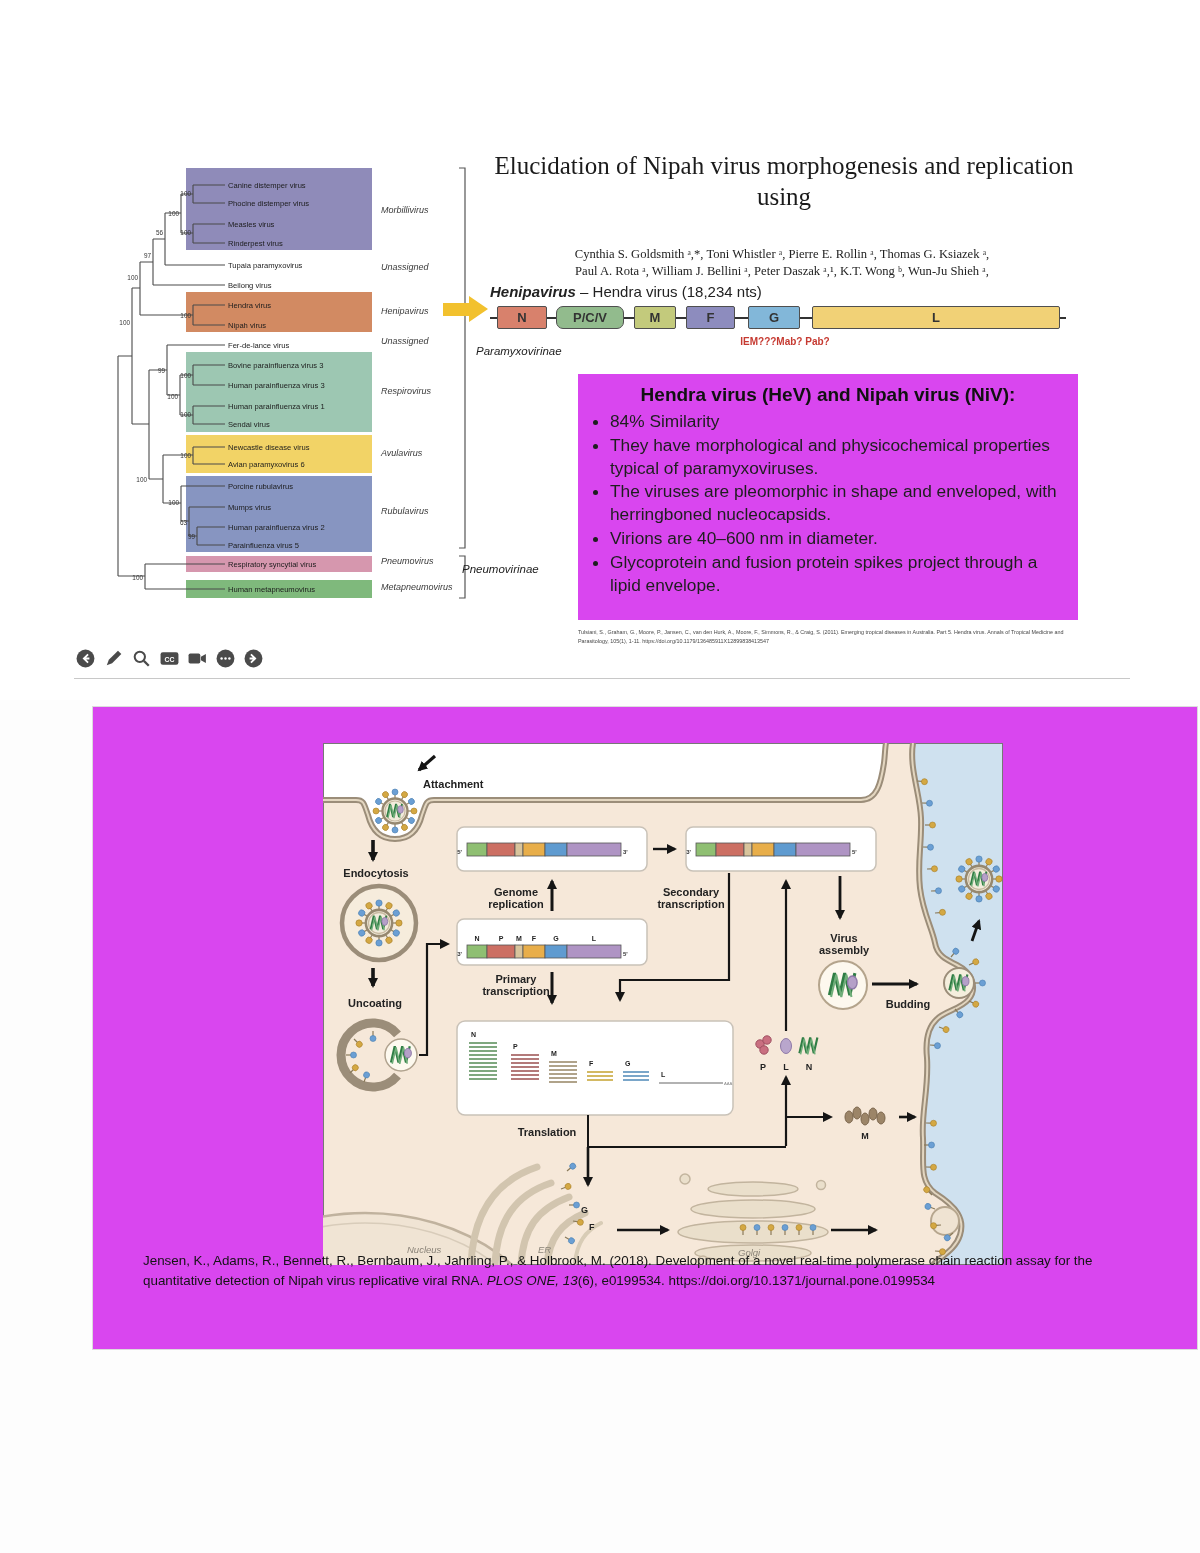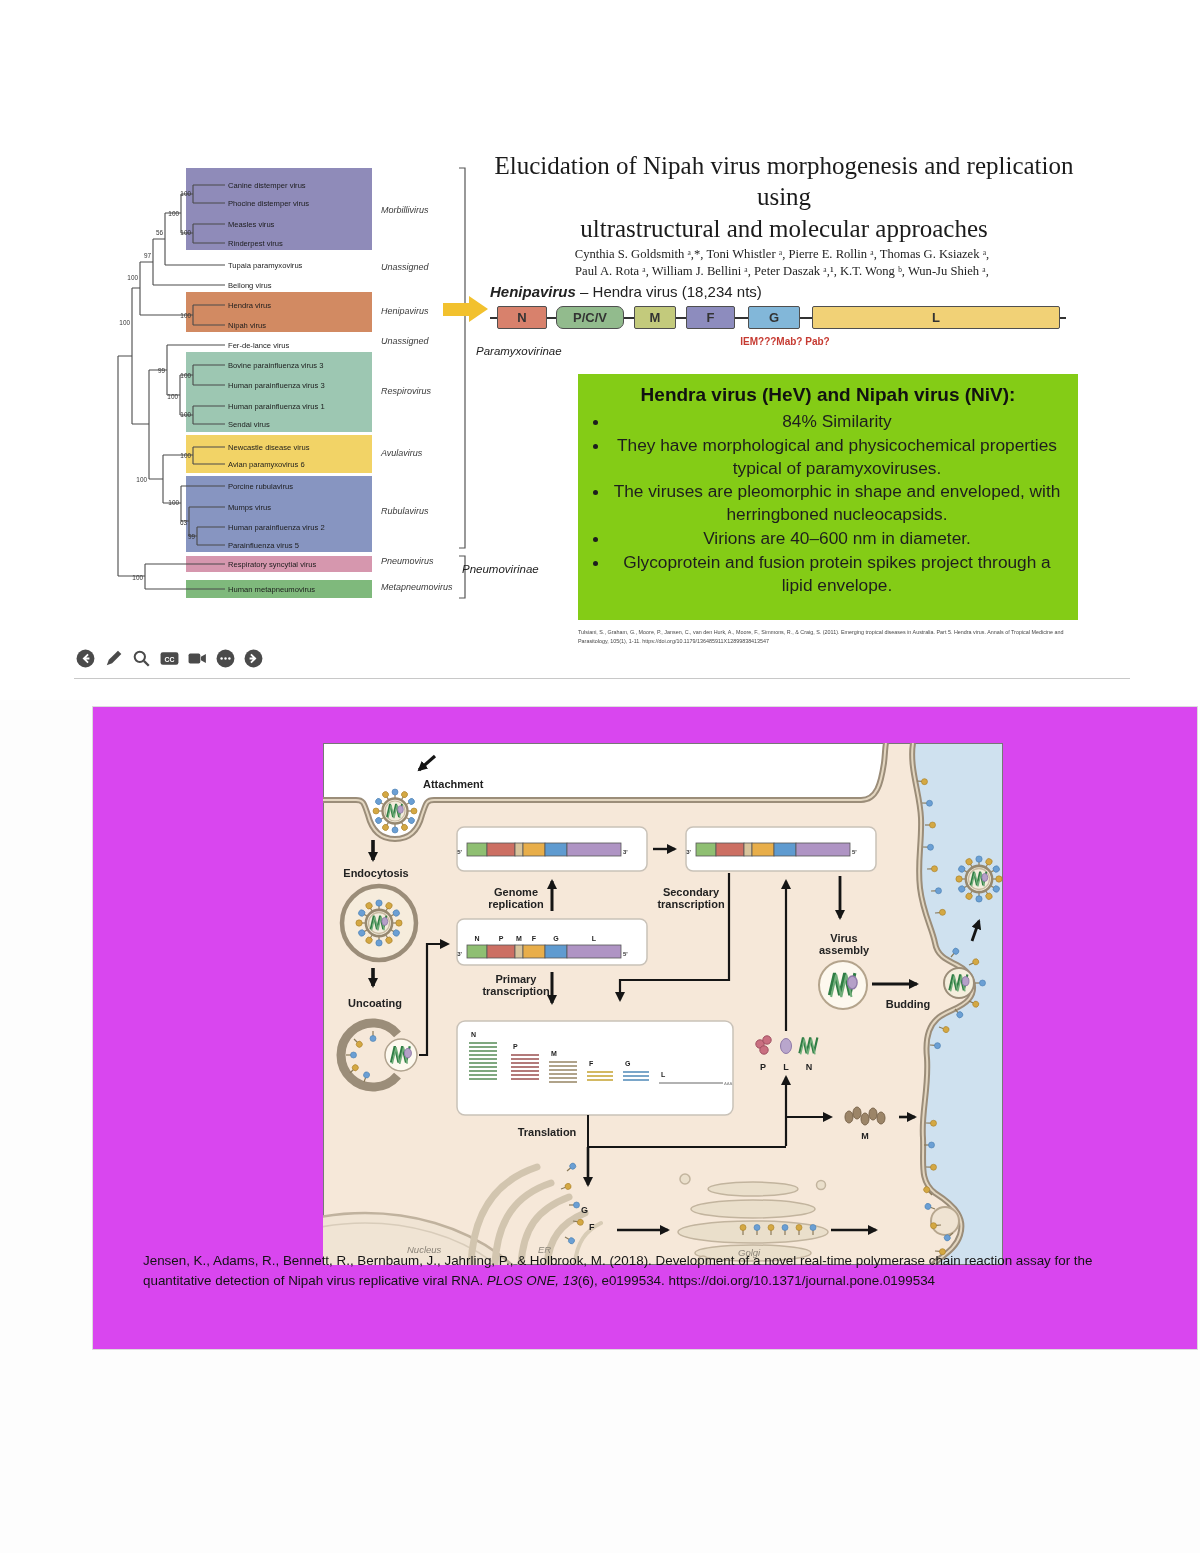--- a/index.html
+++ b/index.html
@@ -20,25 +20,25 @@
   .yarrow{position:absolute;left:443px;top:303px;width:26px;height:13px;background:#f2c12e;}
   .yarrow::after{content:'';position:absolute;left:26px;top:-7px;width:0;height:0;
     border-left:19px solid #f2c12e;border-top:13.5px solid transparent;border-bottom:13.5px solid transparent;}
   .genome-bar-row{position:absolute;left:490px;top:306px;width:576px;height:26px;}
   .genome-bar-row .axis{position:absolute;left:0;top:11px;width:576px;height:2px;background:#333;}
   .gseg{position:absolute;top:0;height:21px;border:1.5px solid #4f4f4f;border-radius:2px;
     text-align:center;font-weight:700;font-size:13px;line-height:21px;color:#333;}
   .red-q{position:absolute;left:640px;top:336px;width:290px;text-align:center;
     font-weight:700;font-size:10px;color:#c63a31;}
   .subfam{position:absolute;font-size:11.5px;font-weight:400;font-style:italic;color:#222;}
-  .factbox{position:absolute;left:578px;top:374px;width:500px;height:238px;background:#84cc16;
+  .factbox{position:absolute;left:578px;top:374px;width:500px;height:238px;background:#d946ef;
     padding:8px 0 0 0;}
   .fb-title{text-align:center;font-weight:700;font-size:19px;color:#111;margin:2px 12px 4px 12px;}
   .factbox ul{margin:0;padding:0 14px 0 32px;}
-  .factbox li{font-size:17.3px;line-height:1.32;color:#1e1e1e;margin-bottom:1px;text-align:center;}
+  .factbox li{font-size:17.3px;line-height:1.32;color:#1e1e1e;margin-bottom:1px;}
   .slide-cite{position:absolute;left:578px;top:628px;width:500px;font-size:5.4px;line-height:1.6;color:#474747;}
   
   .toolbar{position:absolute;left:76px;top:649px;display:flex;gap:9px;align-items:center;}
   .tool{width:19px;height:19px;display:inline-block;cursor:pointer;}
   .divider{position:absolute;left:74px;top:678px;width:1056px;height:1px;background:#c8c8c8;}
   
   .panel{position:absolute;left:48px;top:706px;width:1104px;height:642px;background:#d946ef;
     border:1px solid #dcdcdc;margin-left:44px;}
   .cell-svg{position:absolute;left:230px;top:36px;}
   .dlabel{font-size:11px;font-weight:600;fill:#222;}
@@ -132,21 +132,20 @@
           <text x="296" y="424" class="genus">Pneumovirus</text>
           <text x="296" y="450" class="genus">Metapneumovirus</text>
         </g>
     </svg>
 
     <div class="subfam" style="left:476px;top:345px;">Paramyxovirinae</div>
     <div class="subfam" style="left:462px;top:563px;">Pneumovirinae</div>
 
     <div class="paper-title">
       <div>Elucidation of Nipah virus morphogenesis and replication using</div>
-      <div>ultrastructural and molecular approaches</div>
     </div>
     <div class="authors">
       <div>Cynthia S. Goldsmith ᵃ,*, Toni Whistler ᵃ, Pierre E. Rollin ᵃ, Thomas G. Ksiazek ᵃ,</div>
       <div>Paul A. Rota ᵃ, William J. Bellini ᵃ, Peter Daszak ᵃ,¹, K.T. Wong ᵇ, Wun-Ju Shieh ᵃ,</div>
     </div>
 
     <div class="genome-heading"><span class="genus-name">Henipavirus</span><span> – Hendra virus (18,234 nts)</span></div>
 
     <div class="yarrow"></div>
 

